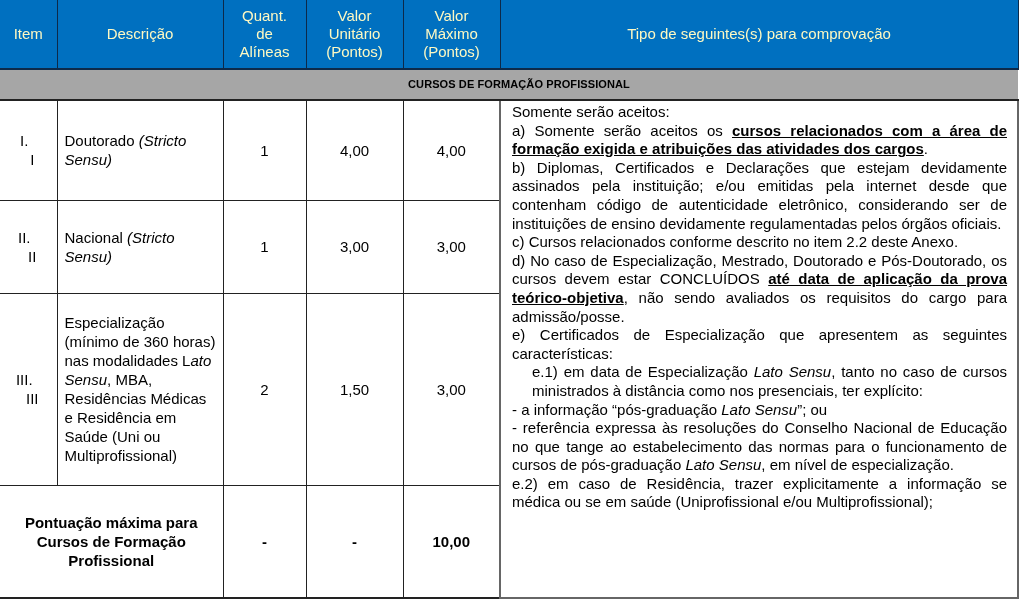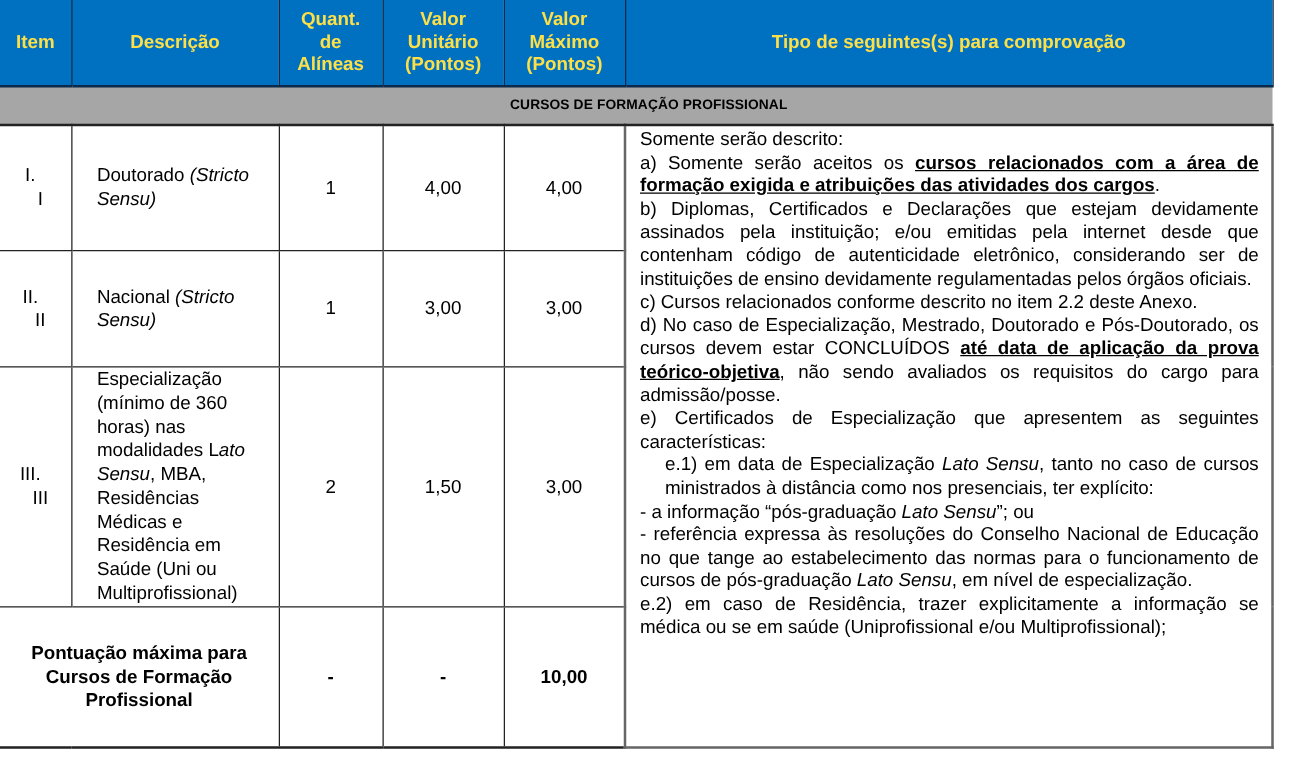--- a/index.html
+++ b/index.html
@@ -1,35 +1,35 @@
 <!DOCTYPE html>
 <html><head>
 <meta charset="utf-8">
 <style>
   html, body { margin: 0; padding: 0; background: #ffffff; }
   body { width: 1033px; height: 610px; overflow: hidden; position: relative;
          font-family: "Liberation Sans", sans-serif; color: #000; }
   table { position: absolute; left: 0; top: 0; border-collapse: collapse;
           table-layout: fixed; width: 1018px; }
   th, td { padding: 0; }
-  thead th { background: #0070c0; color: #fde047; font-weight: bold; font-size: 15px;
+  thead th { background: #0070c0; color: #fef9c3; font-weight: normal; font-size: 15px;
              line-height: 18px; text-align: center; vertical-align: middle;
              border-left: 1px solid #0d2a4a; border-right: 1px solid #0d2a4a;
              border-bottom: 2px solid #0d2a4a; height: 68px; }
   thead th:first-child { border-left: none; }
   .section td { background: #a6a6a6; font-weight: bold; font-size: 11px; text-align: center;
                 height: 29px; border-bottom: 2px solid #222; letter-spacing: 0.1px; }
   .section td span { position: relative; left: 10px; }
   tbody td { font-size: 15px; line-height: 19px; vertical-align: middle;
              border-left: 1px solid #222; border-bottom: 1px solid #222; }
   tbody td:first-child { border-left: none; }
   td.item { text-align: center; }
   td.item .l1 { display: block; padding-right: 8px; }
   td.item .l2 { display: block; padding-left: 8px; }
-  td.desc { padding-left: 20px; padding-right: 6px; }
+  td.desc { padding-left: 7px; padding-right: 6px; }
   td.num { text-align: center; }
   td.docs { vertical-align: top; padding: 2px 10px 0 11px; text-align: justify;
             font-size: 15px; line-height: 18.6px; border-right: 2px solid #666;
             border-bottom: 2px solid #666; border-left: 2px solid #666; }
   td.docs p { margin: 0; }
   td.docs .indent { padding-left: 20px; }
   .summary td { font-weight: bold; text-align: center; border-bottom: 2px solid #222; }
   .summary td.label { text-align: center; padding: 0 5px; }
   .b { font-weight: bold; text-decoration: underline; }
   .i { font-style: italic; }
@@ -76,21 +76,21 @@
     <tr style="height:100px">
       <td class="item">
         <span class="l1">I.</span>
         <span class="l2">I</span>
       </td>
       <td class="desc"><span>Doutorado </span><span class="i">(Stricto Sensu)</span></td>
       <td class="num">1</td>
       <td class="num">4,00</td>
       <td class="num">4,00</td>
       <td class="docs" rowspan="4">
-        <p>Somente serão descrito:</p>
+        <p>Somente serão aceitos:</p>
         <p><span>a) Somente serão aceitos os </span><span class="b">cursos relacionados com a área de formação exigida e atribuições das atividades dos cargos</span><span>.</span></p>
         <p>b) Diplomas, Certificados e Declarações que estejam devidamente assinados pela instituição; e/ou emitidas pela internet desde que contenham código de autenticidade eletrônico, considerando ser de instituições de ensino devidamente regulamentadas pelos órgãos oficiais.</p>
         <p>c) Cursos relacionados conforme descrito no item 2.2 deste Anexo.</p>
         <p><span>d) No caso de Especialização, Mestrado, Doutorado e Pós-Doutorado, os cursos devem estar CONCLUÍDOS </span><span class="b">até data de aplicação da prova teórico-objetiva</span><span>, não sendo avaliados os requisitos do cargo para admissão/posse.</span></p>
         <p>e) Certificados de Especialização que apresentem as seguintes características:</p>
         <p class="indent"><span>e.1) em data de Especialização </span><span class="i">Lato Sensu</span><span>, tanto no caso de cursos ministrados à distância como nos presenciais, ter explícito:</span></p>
         <p><span>- a informação “pós-graduação </span><span class="i">Lato Sensu</span><span>”; ou</span></p>
         <p><span>- referência expressa às resoluções do Conselho Nacional de Educação no que tange ao estabelecimento das normas para o funcionamento de cursos de pós-graduação </span><span class="i">Lato Sensu</span><span>, em nível de especialização.</span></p>
         <p>e.2) em caso de Residência, trazer explicitamente a informação se médica ou se em saúde (Uniprofissional e/ou Multiprofissional);</p>
       </td>

